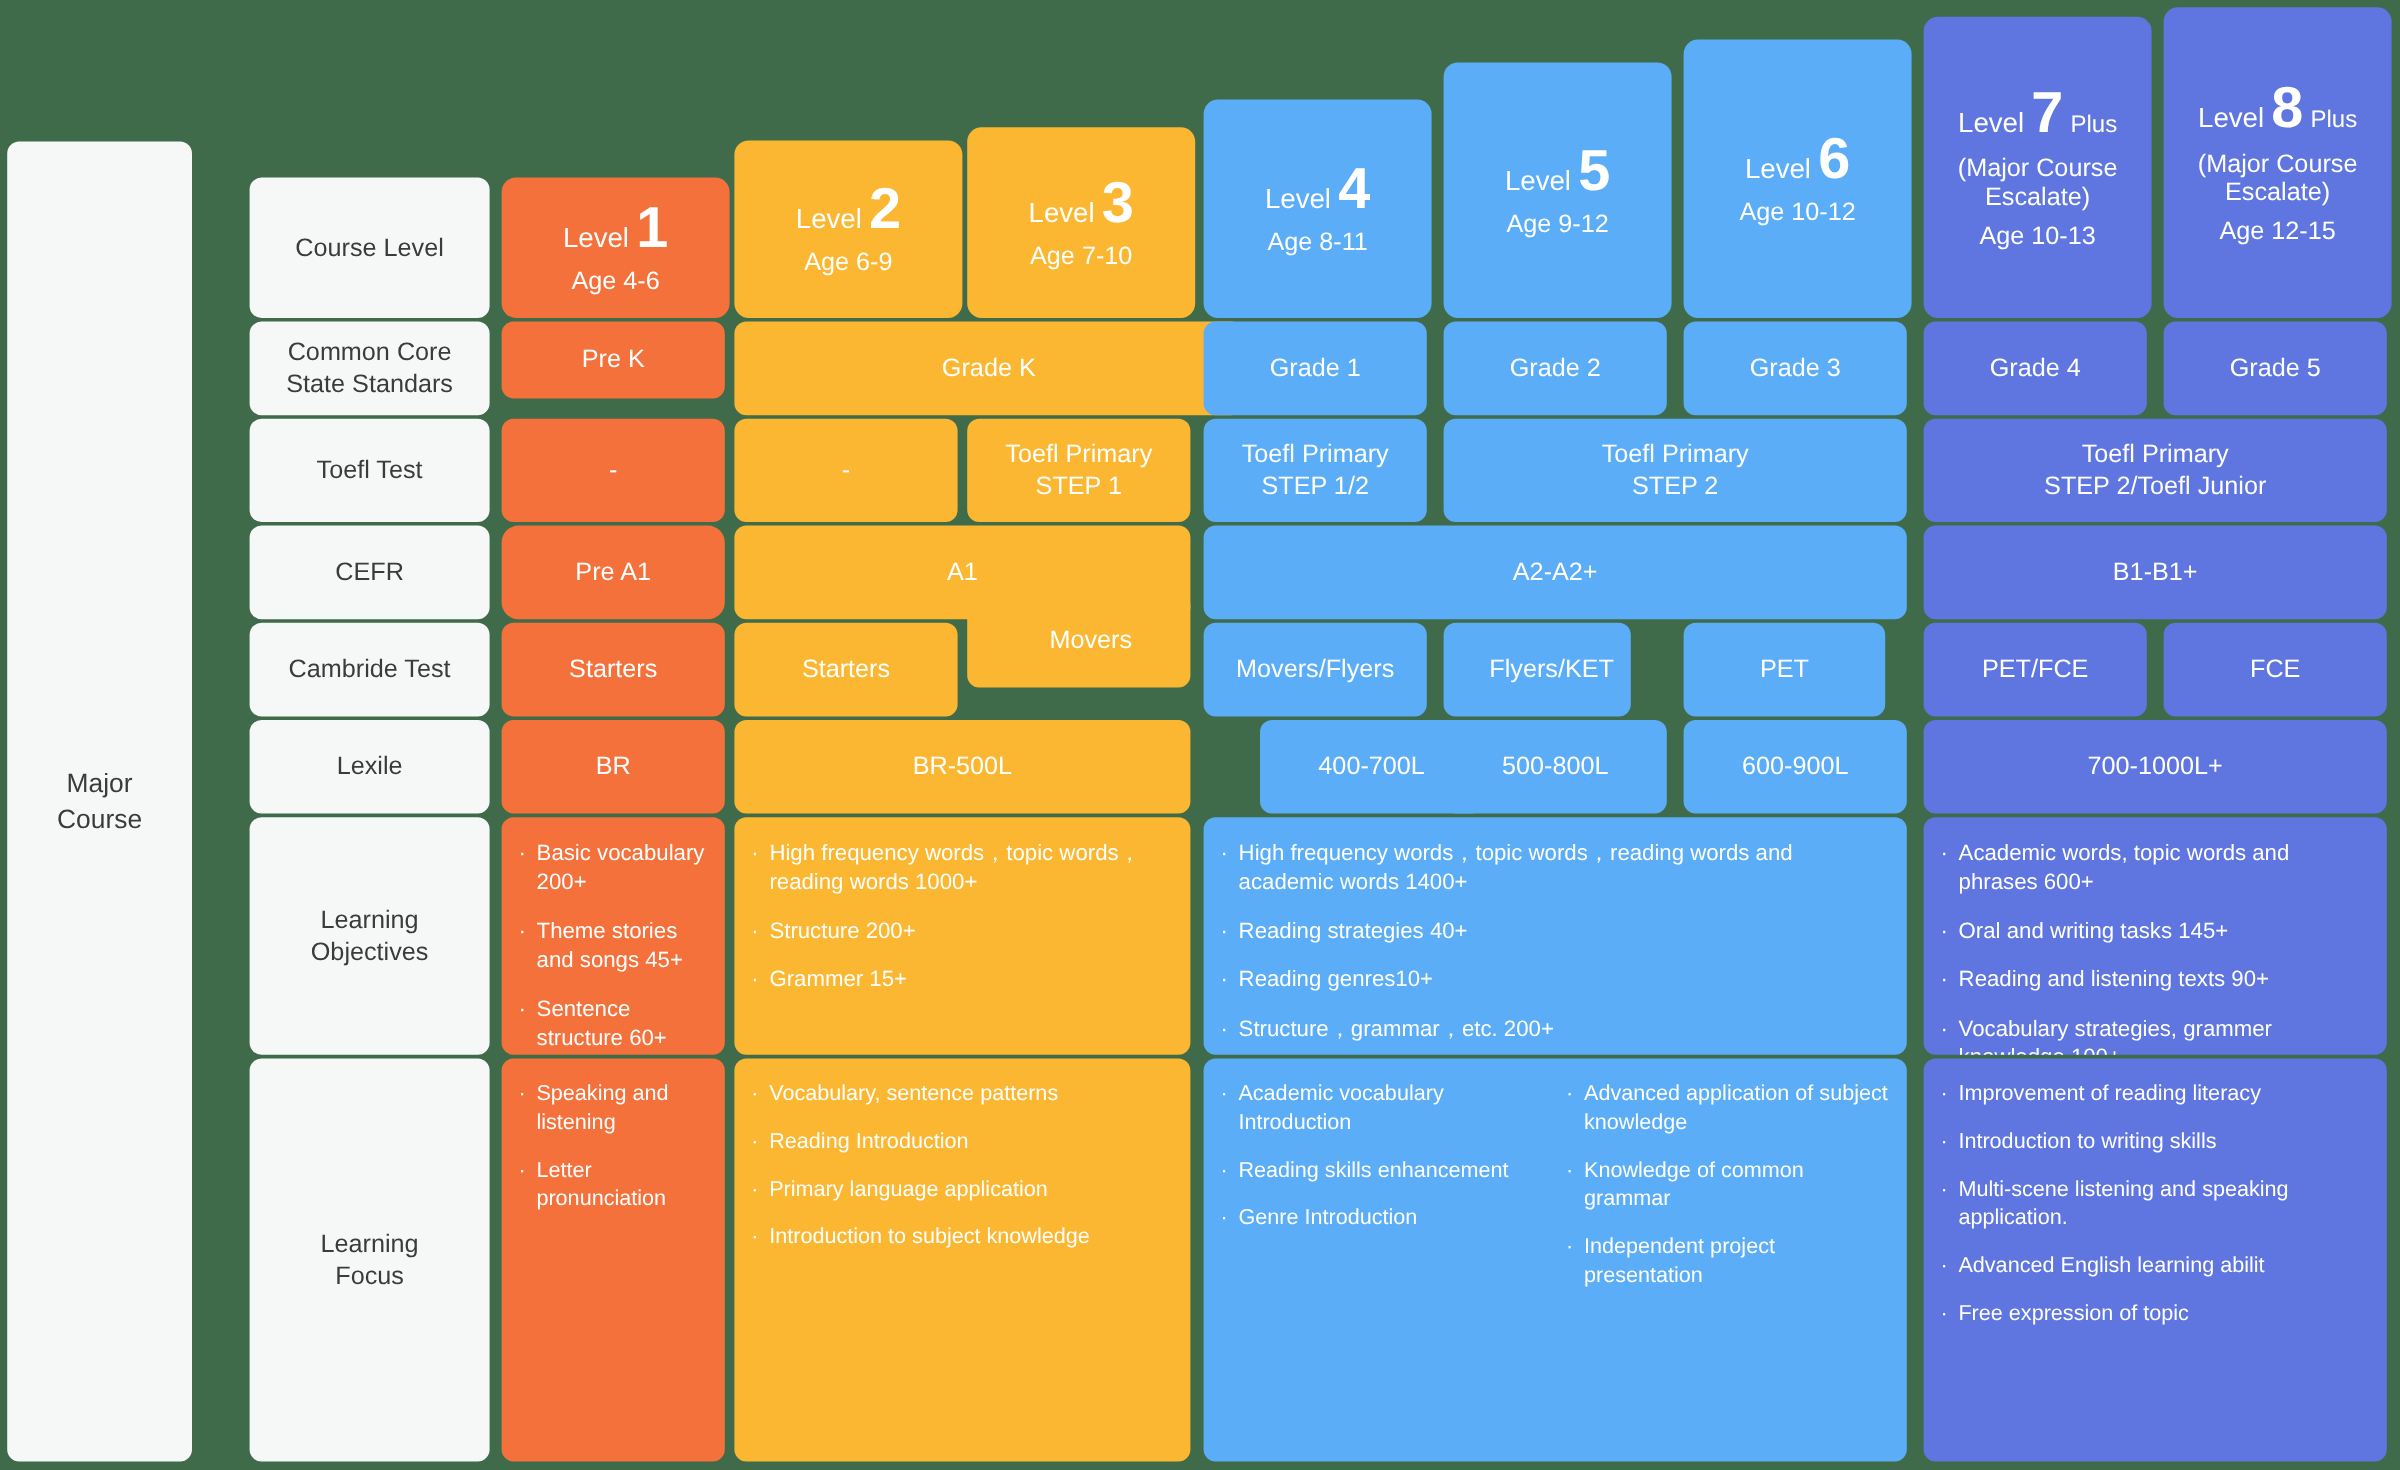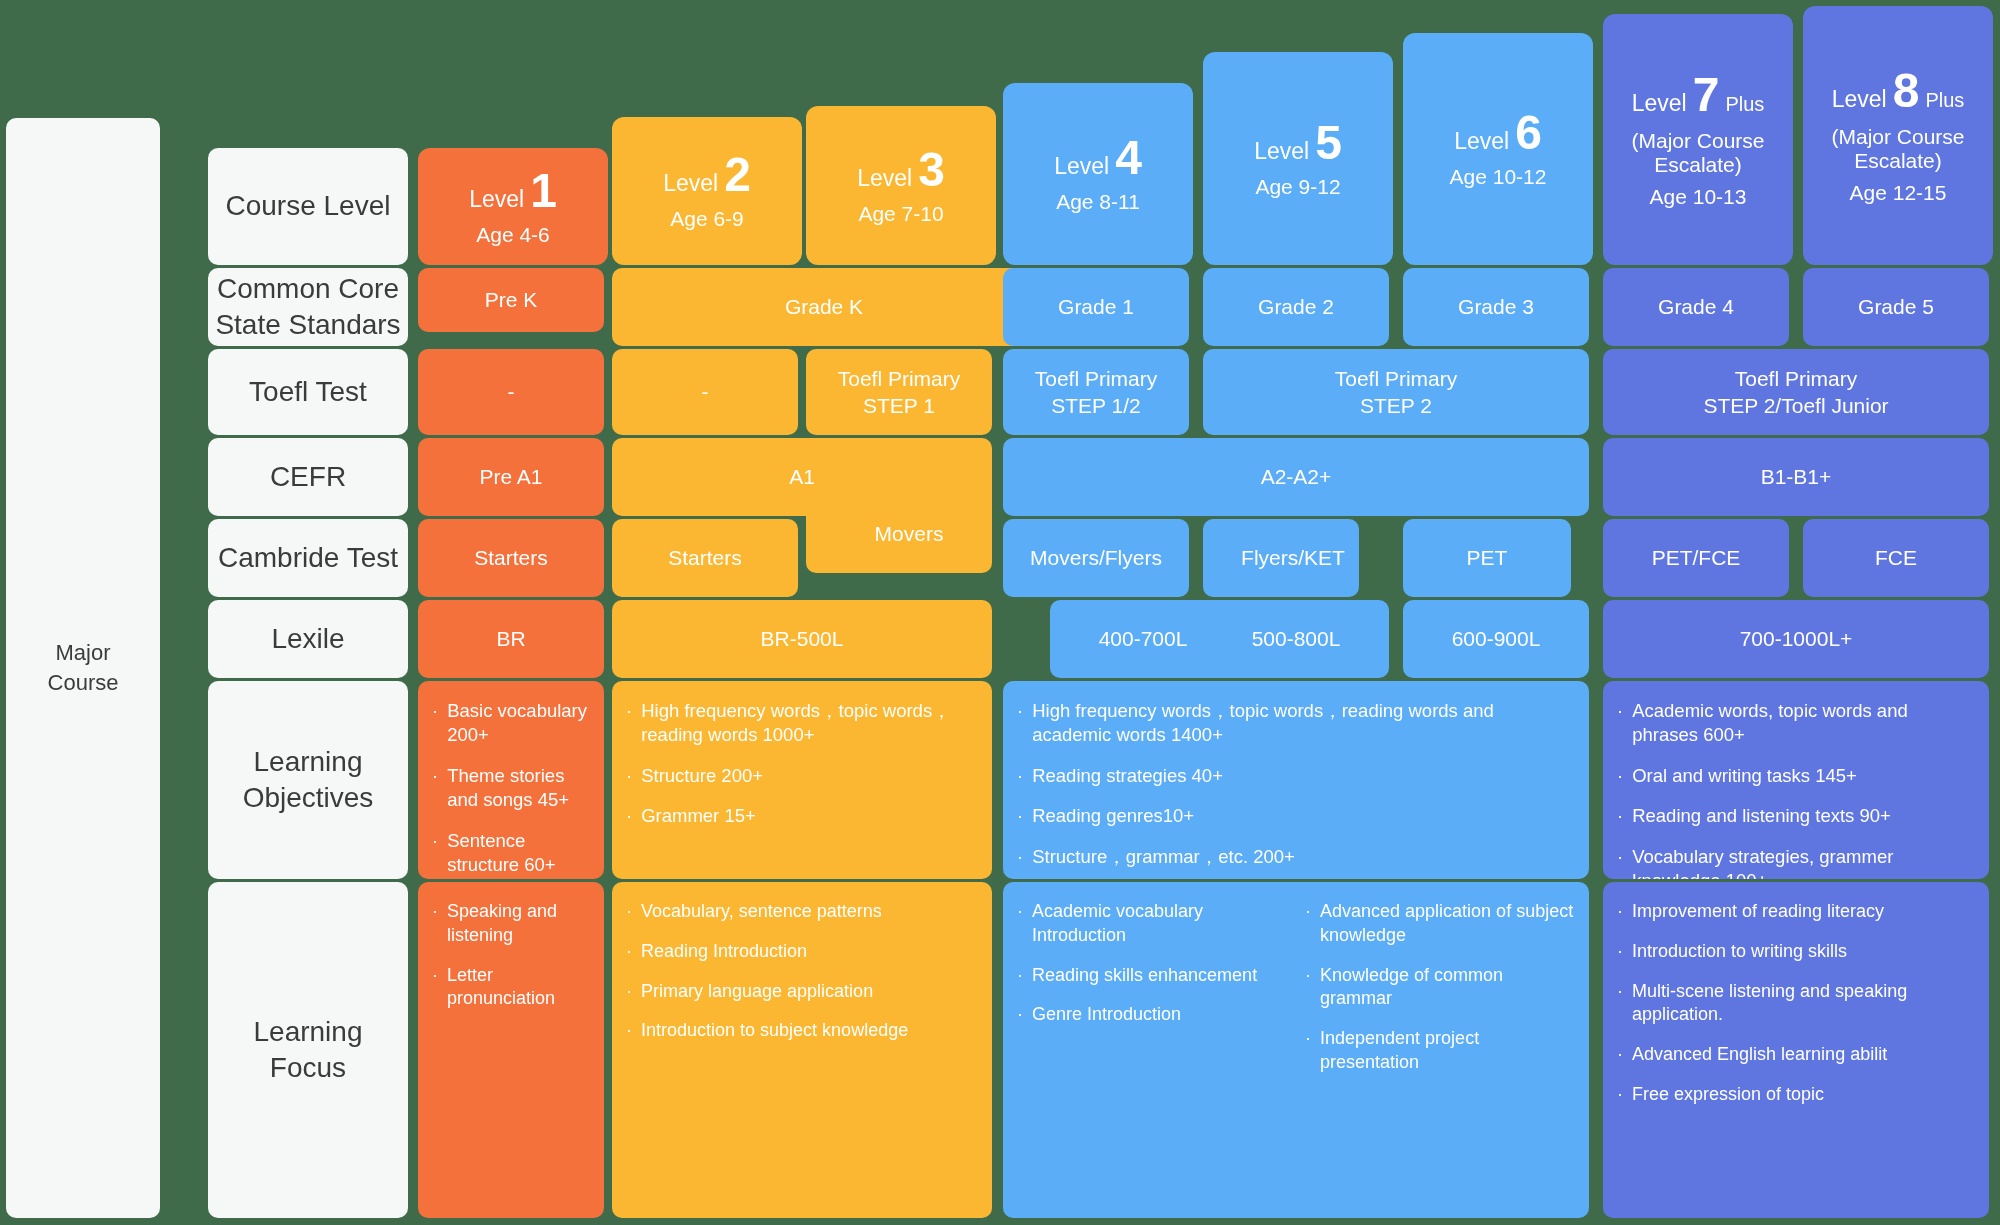--- a/index.html
+++ b/index.html
@@ -53,21 +53,21 @@
     white-space:nowrap;
   }
   .lvl-word { font-size:23px; }
   .lvl-num  { font-size:48px; font-weight:700; line-height:1; }
   .lvl-plus { font-size:20px; }
   .lvl-sub  { font-size:21px; margin-top:10px; white-space:pre-line; }
   .lvl-age  { font-size:21px; margin-top:8px; }
 
   
   .rowlabel {
-    font-size:28px;
+    font-size:21px;
     color:#3b3b3b;
     font-weight:400;
     white-space:pre-line;
   }
   #majorcourse {
     position:absolute;
     left:6px; top:118px; width:154px; height:1100px;
     background:#f6f8f8;
     border-radius:10px;
     display:flex; align-items:center; justify-content:center;
@@ -243,21 +243,21 @@
 STEP 1/2</span>
       </div>
       <div class="cell t-blue" style="left: 1203px; top: 349px; width: 386px; height: 86px;">
         <span class="celltxt">Toefl Primary
 STEP 2</span>
       </div>
       <div class="cell t-indigo" style="left: 1603px; top: 349px; width: 386px; height: 86px;">
         <span class="celltxt">Toefl Primary
 STEP 2/Toefl Junior</span>
       </div>
-      <div class="cell t-orange" style="left: 418px; top: 438px; width: 186px; height: 78px;">
+      <div class="cell t-orange" style="left: 418px; top: 438px; width: 186px; height: 78px; border-radius: 14px;">
         <span class="celltxt">Pre A1</span>
       </div>
       <div class="cell t-yellow" style="left: 612px; top: 438px; width: 380px; height: 78px;">
         <span class="celltxt">A1</span>
       </div>
       <div class="cell t-blue" style="left: 1003px; top: 438px; width: 586px; height: 78px;">
         <span class="celltxt">A2-A2+</span>
       </div>
       <div class="cell t-indigo" style="left: 1603px; top: 438px; width: 386px; height: 78px;">
         <span class="celltxt">B1-B1+</span>

